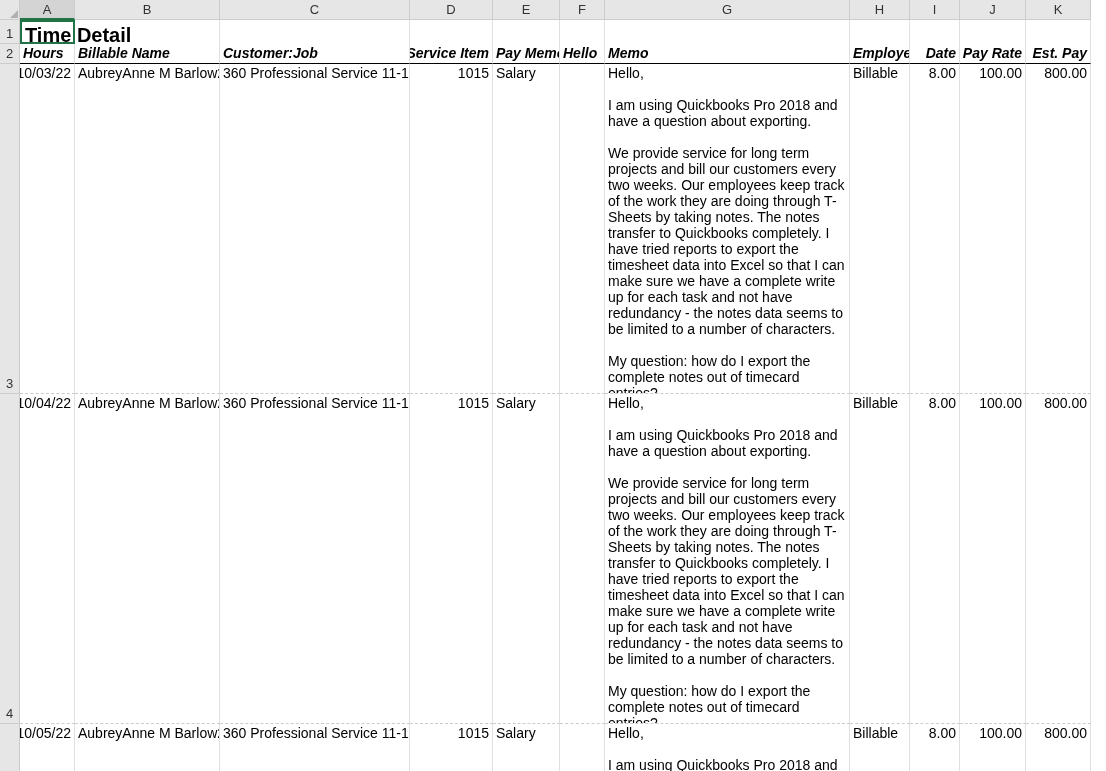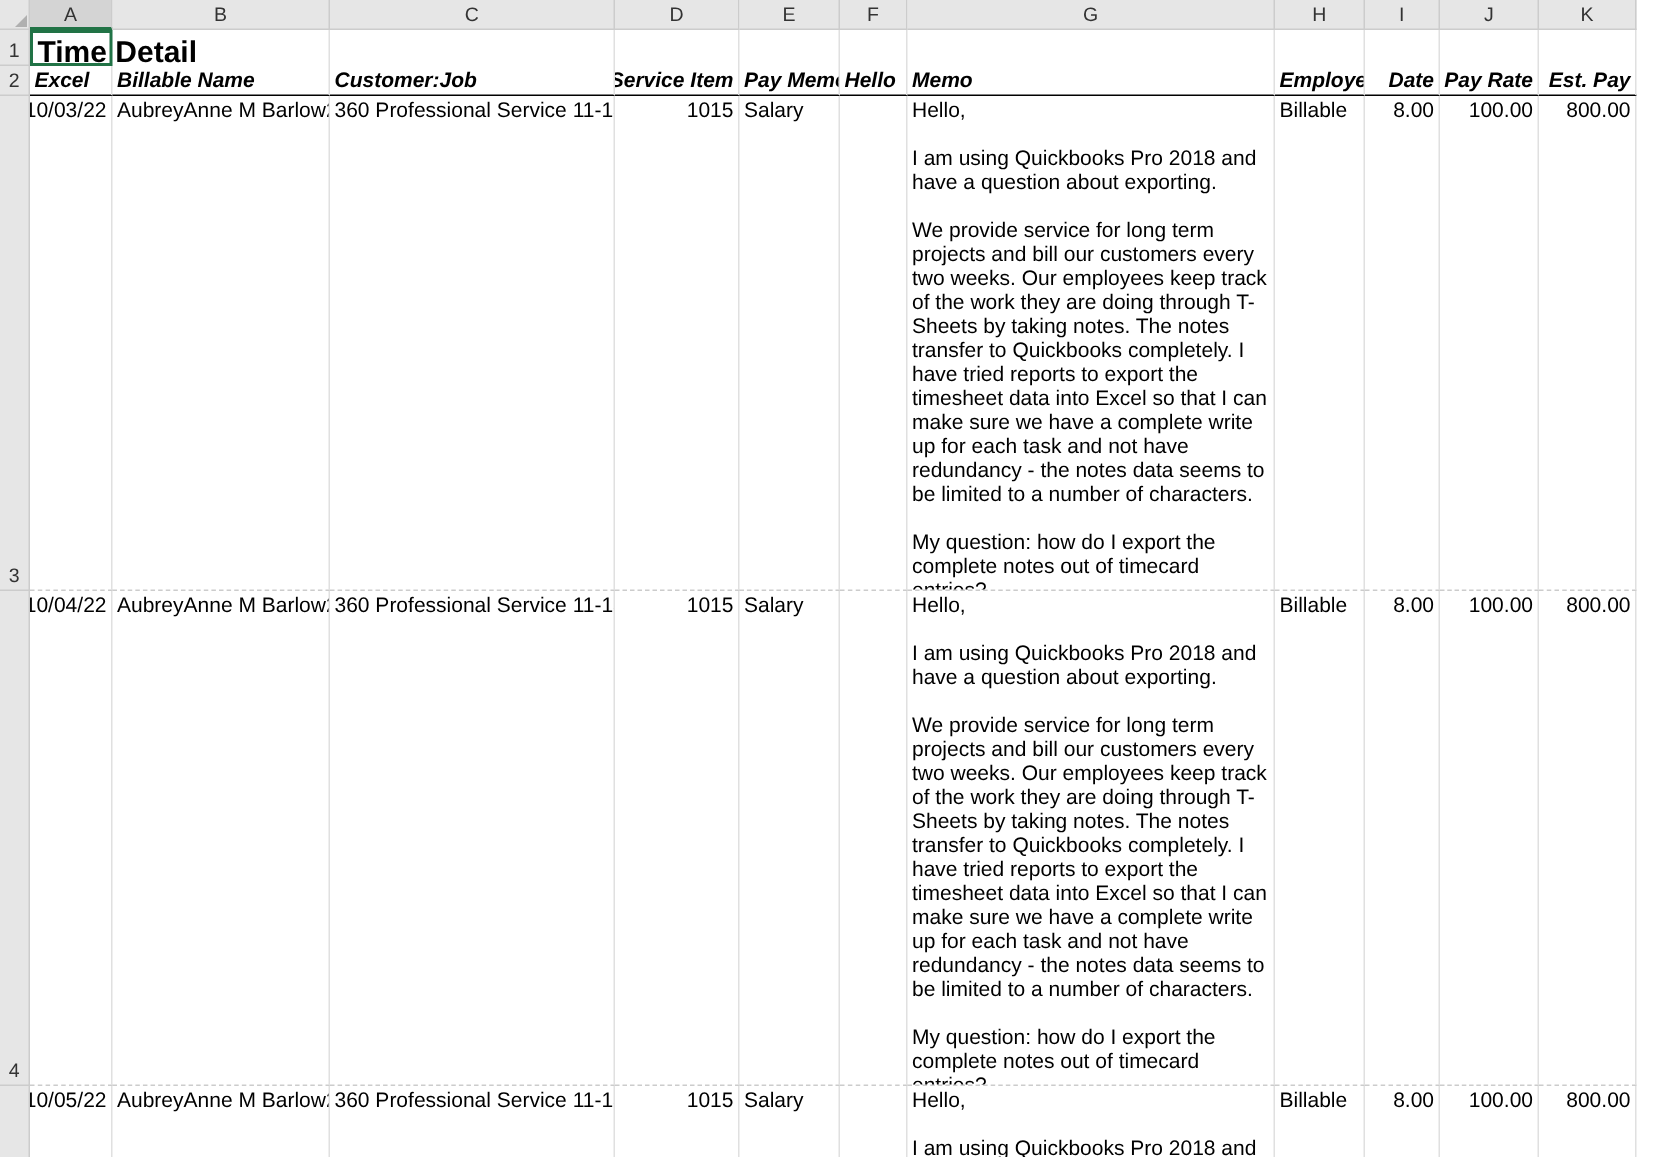--- a/index.html
+++ b/index.html
@@ -129,21 +129,21 @@
   <div class="cell row-1"></div>
   <div class="cell row-1"></div>
   <div class="cell row-1"></div>
   <div class="cell row-1"></div>
   <div class="cell row-1"></div>
   <div class="cell row-1"></div>
   <div class="cell row-1"></div>
 
   <div class="row-header row-2">2</div>
   <div class="header-row" style="display:contents;">
-    <div class="cell row-2">Excel</div>
+    <div class="cell row-2">Hours</div>
     <div class="cell row-2">Billable Name</div>
     <div class="cell row-2">Customer:Job</div>
     <div class="cell row-2 right">Service Item</div>
     <div class="cell row-2">Pay Memo</div>
     <div class="cell row-2">Hello</div>
     <div class="cell row-2">Memo</div>
     <div class="cell row-2">Employee?</div>
     <div class="cell row-2 right">Date</div>
     <div class="cell row-2 right">Pay Rate</div>
     <div class="cell row-2 right">Est. Pay</div>

